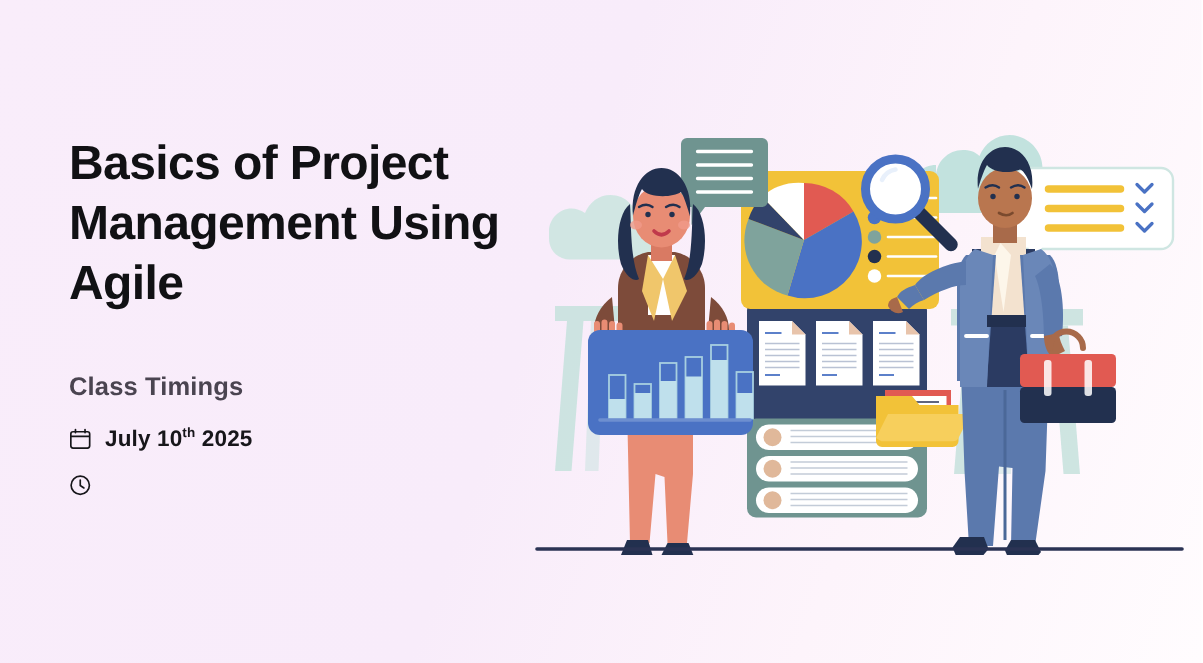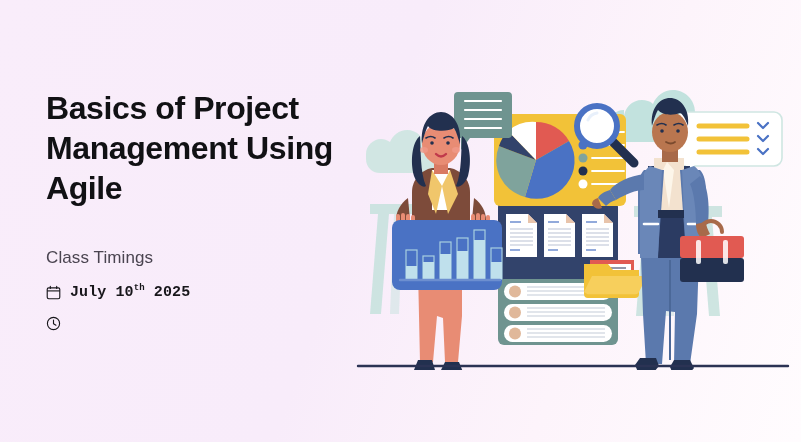--- a/index.html
+++ b/index.html
@@ -25,30 +25,29 @@
     font-size: 32px;
     line-height: 40px;
     font-weight: bold;
     color: #111114;
     letter-spacing: -0.4px;
     width: 320px;
   }
   .class-timings-label {
     margin-top: 40px;
     font-size: 17px;
-    font-weight: normal;
+    font-weight: bold;
     color: #4a4450;
     letter-spacing: 0.1px;
   }
   .meta-row {
     display: flex;
     align-items: center;
     gap: 9px;
     margin-top: 15px;
-    font-family: Liberation Mono, monospace;
   }
   .meta-row .txt {
     font-size: 15px;
     font-weight: bold;
     color: #17161a;
     letter-spacing: 0.1px;
     white-space: nowrap;
   }
   .meta-row .txt sup { font-size: 9px; vertical-align: super; }
   .meta-icon { width: 15px; height: 15px; display: block; flex: 0 0 auto; }

